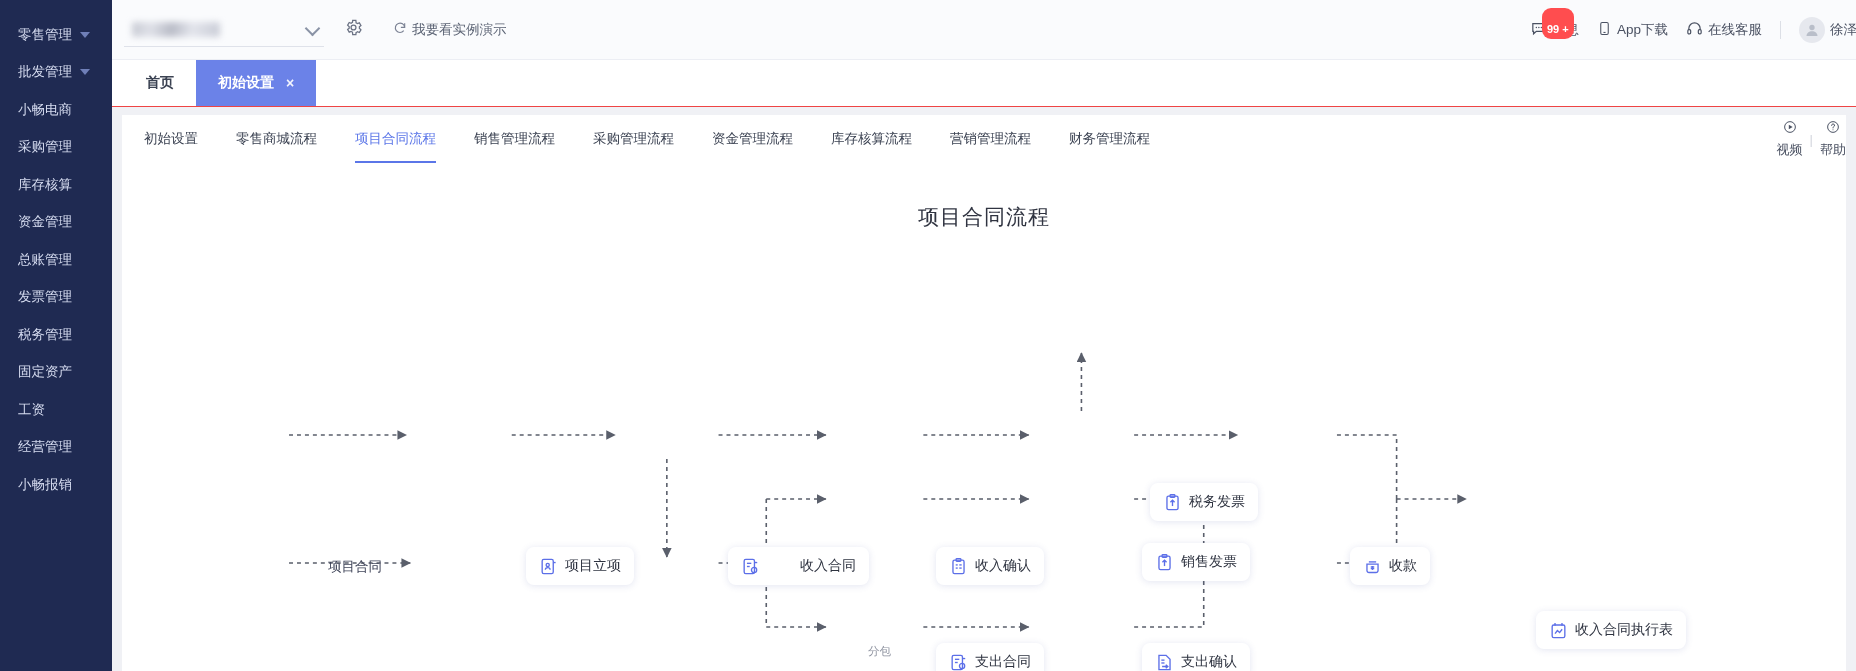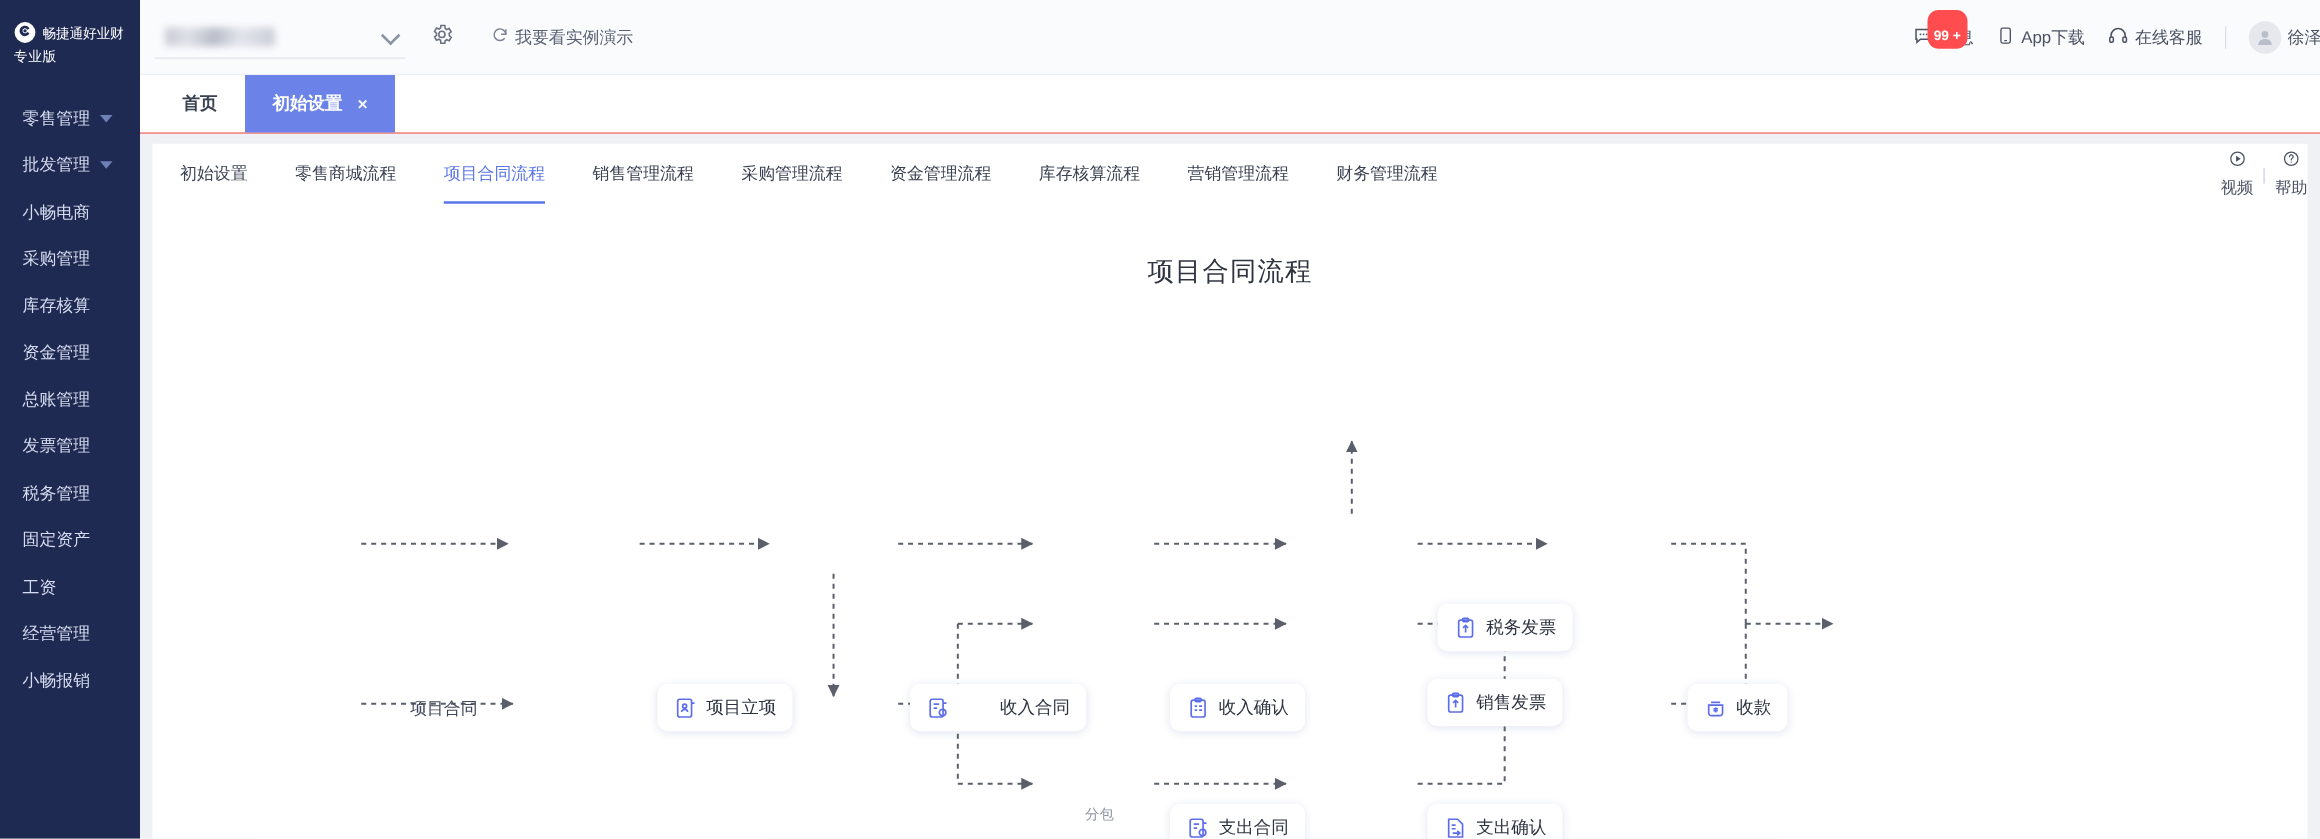--- a/index.html
+++ b/index.html
@@ -167,32 +167,20 @@
   .edgelabel {
     position: absolute; font-size: 11.5px; color: #8d929f; white-space: nowrap;
   }
 </style>
 </head>
 <body>
 
 <div class="app">
 
   <aside class="sidebar">
-    <div class="logo-box">
-      <div class="logo-row">
-        <span class="logo-mark">
-          <svg width="20" height="20" viewBox="0 0 24 24">
-            <path d="M12 2a10 10 0 1 0 0 20 10 10 0 0 0 0-20zm0 3.4c2.1 0 3.6 1.2 4.3 2.7l-2.2 1.3c-.4-.8-1.2-1.4-2.1-1.4-1.4 0-2.4 1.1-2.4 2.4s1 2.4 2.4 2.4c.9 0 1.7-.5 2.1-1.3l2.2 1.3c-.7 1.5-2.2 2.7-4.3 2.7-3 0-5.2-2.3-5.2-5.1S9 5.4 12 5.4z" fill="#ffffff"></path>
-            <circle cx="12" cy="10.4" r="1.6" fill="#1f2a52"></circle>
-          </svg>
-        </span>
-        <span class="logo-text">畅捷通好业财</span>
-      </div>
-      <div class="logo-sub">专业版</div>
-    </div>
     <nav class="nav-list">
       <div class="nav-item">
         <span>零售管理</span>
         <span class="nav-caret"></span>
       </div>
       <div class="nav-item">
         <span>批发管理</span>
         <span class="nav-caret"></span>
       </div>
       <div class="nav-item">
@@ -485,20 +473,31 @@
             <span class="ico">
               <svg width="19" height="19" viewBox="0 0 24 24" fill="none" stroke="#5c6fe8" stroke-width="1.7">
                 <path d="M5 9h14v8a2.6 2.6 0 0 1-2.6 2.6H7.6A2.6 2.6 0 0 1 5 17z"></path>
                 <path d="M7.4 6.2h9.2"></path>
                 <path d="M12 11.4v5M9.8 12.6h4.4M9.8 14.6h4.4"></path>
               </svg>
             </span>
             <span>收款</span>
           </div>
 
+          <div class="node" style="left:1414px; top:408px;">
+            <span class="ico">
+              <svg width="19" height="19" viewBox="0 0 24 24" fill="none" stroke="#5c6fe8" stroke-width="1.7">
+                <rect x="4" y="5" width="16" height="16" rx="2"></rect>
+                <line x1="7.6" y1="2.6" x2="7.6" y2="6"></line>
+                  <line x1="16.4" y1="2.6" x2="16.4" y2="6"></line>
+                <polyline points="7.6,16 10.6,12 13.4,14.6 16.6,10.4"></polyline>
+              </svg>
+            </span>
+            <span>收入合同执行表</span>
+          </div>
 
           <div class="node" style="left:814px; top:440px;">
             <span class="ico">
               <svg width="19" height="19" viewBox="0 0 24 24" fill="none" stroke="#5c6fe8" stroke-width="1.7">
                 <rect x="4" y="3" width="13" height="18" rx="2"></rect>
                   <line x1="17" y1="7" x2="20.5" y2="7"></line>
                 <line x1="7.5" y1="8" x2="13" y2="8"></line>
                   <line x1="7.5" y1="12" x2="11" y2="12"></line>
                 <circle cx="16.5" cy="16.5" r="3.3"></circle>
               </svg>

